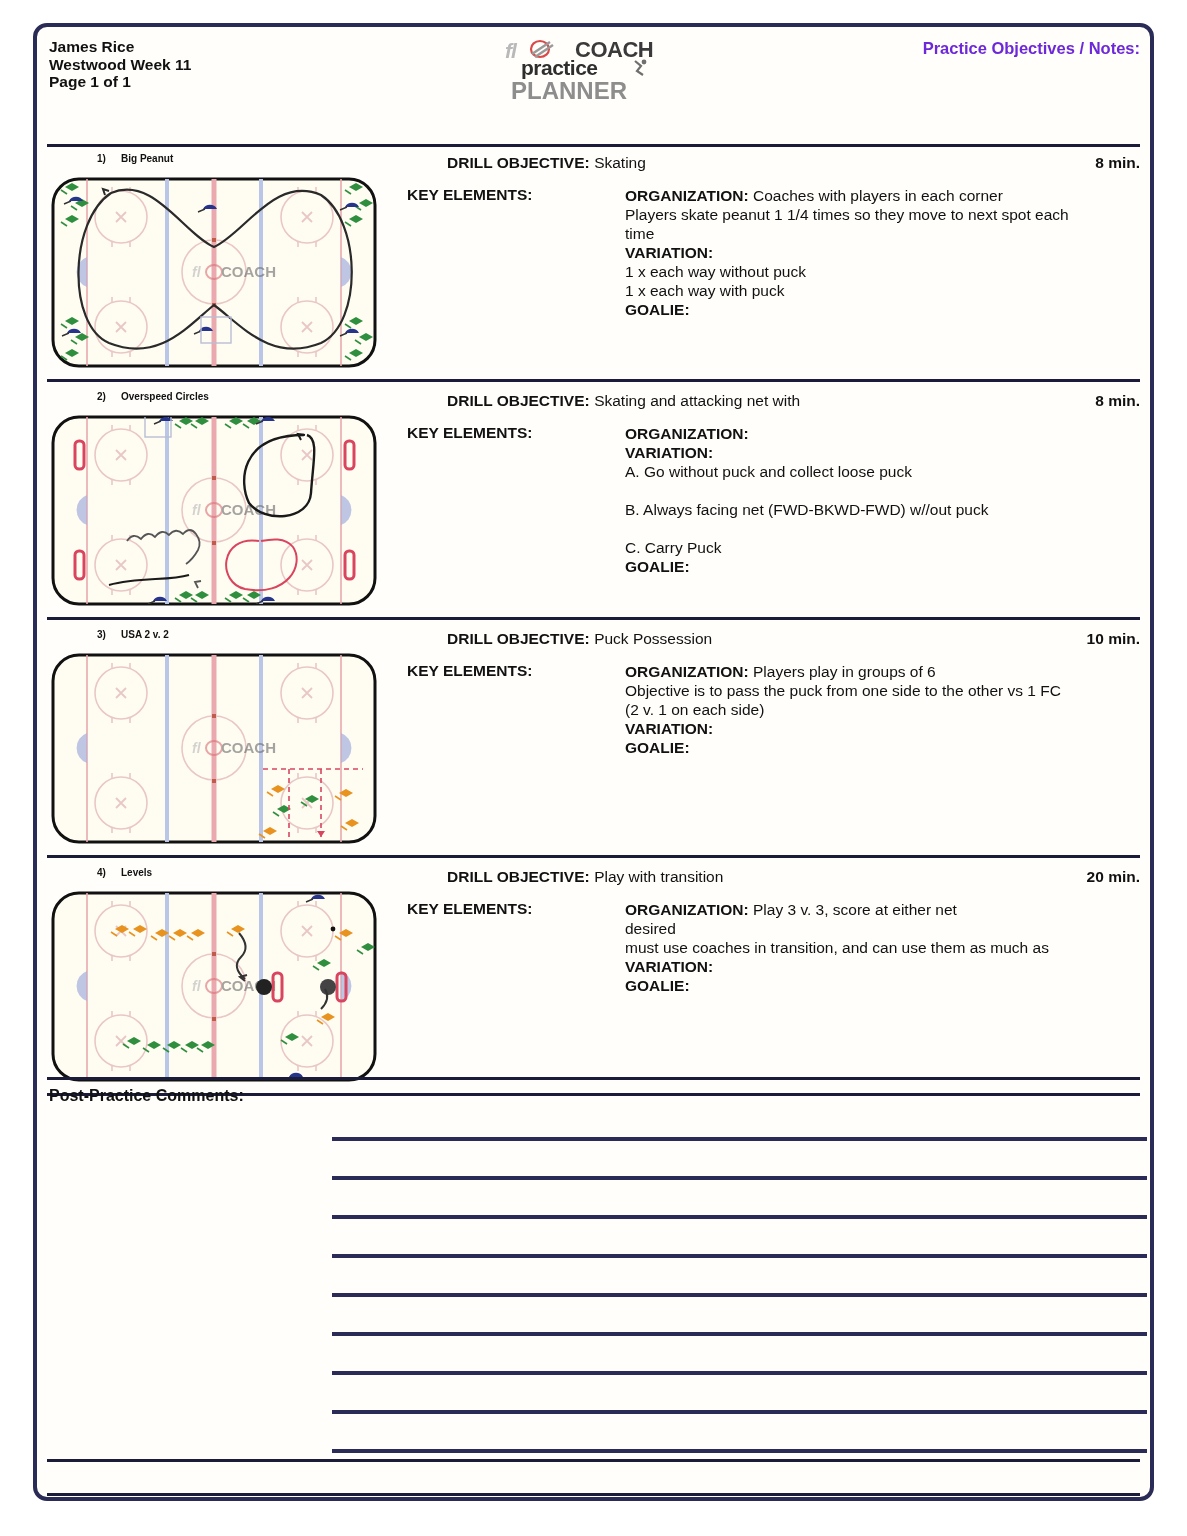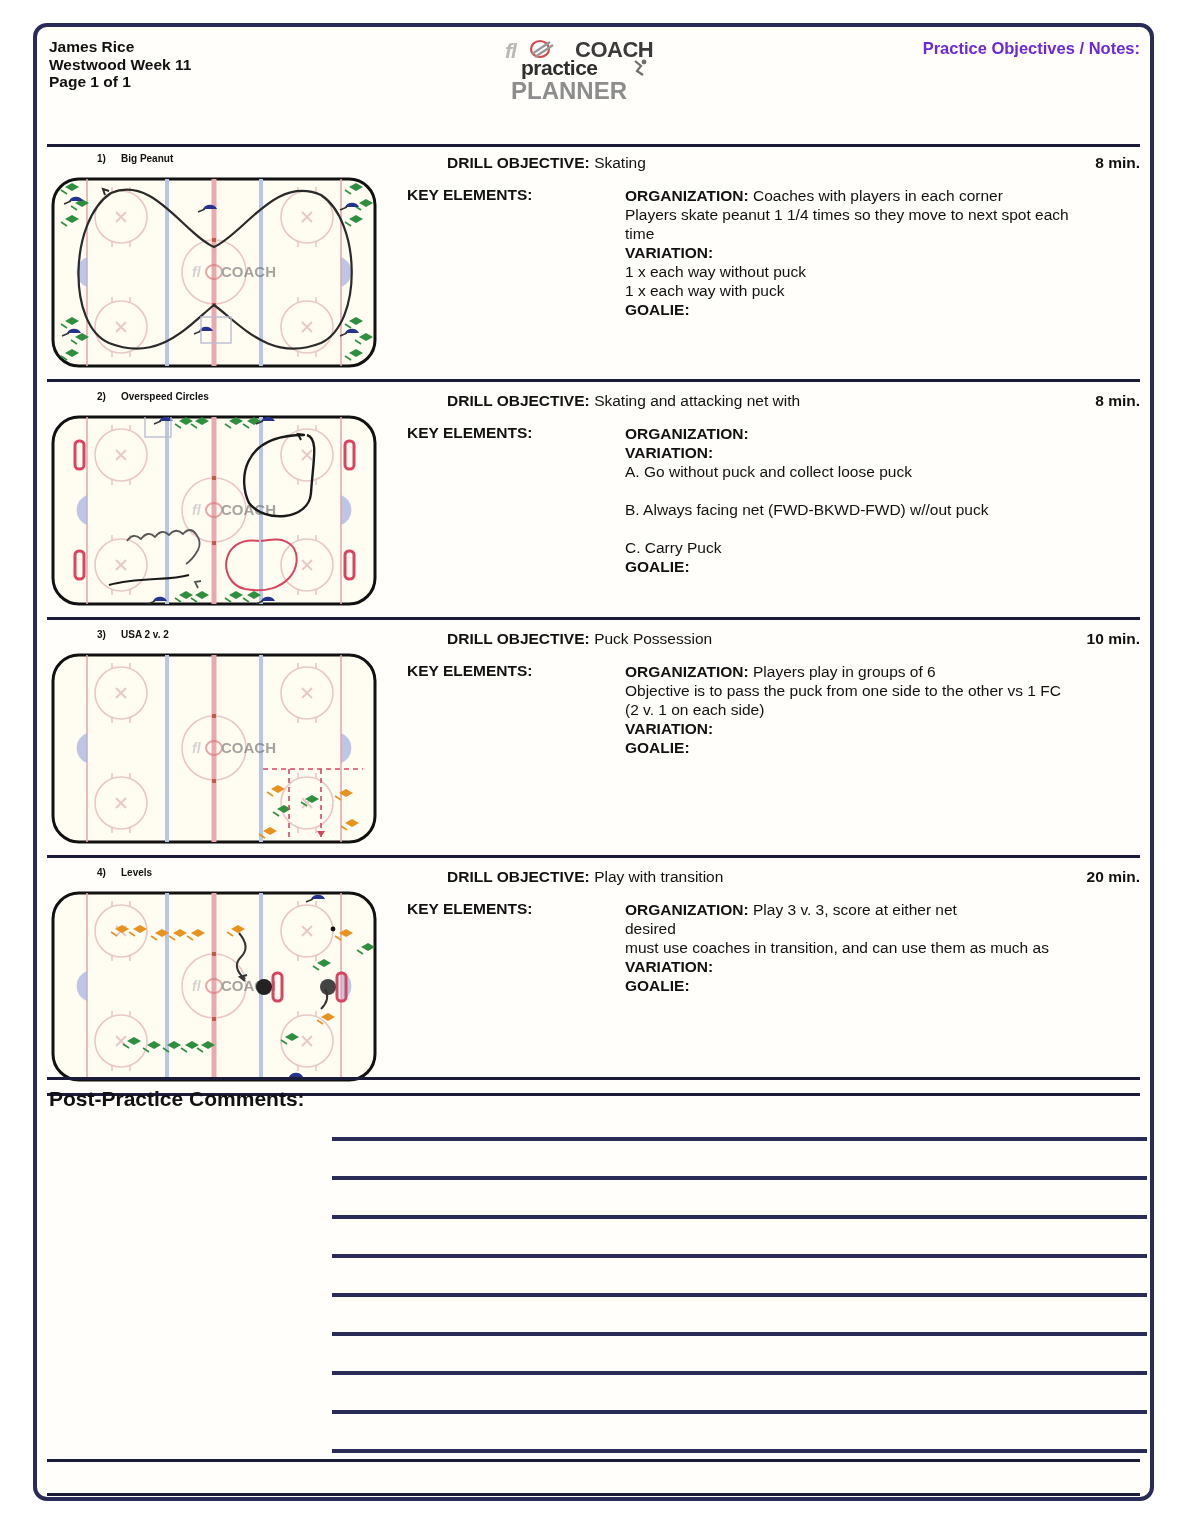--- a/index.html
+++ b/index.html
@@ -40,21 +40,21 @@
   .row2{position:relative;margin-top:11px;}
   .ke{position:absolute;left:0;top:0;font-size:15.5px;font-weight:bold;color:#111;}
   .body{margin-left:218px;font-size:15.5px;color:#111;line-height:19px;}
   .body b{font-weight:bold;}
   .blank{height:19px;}
 
   
   .rink{width:330px;height:195px;display:block;}
 
   
-  .comments-title{position:absolute;left:12px;font-size:21px;font-weight:bold;color:#111;}
+  .comments-title{position:absolute;left:12px;font-size:16px;font-weight:bold;color:#111;}
   .cline{position:absolute;height:4px;background:#2b2b57;left:295px;width:815px;}
 
   
   .footer-rule{position:absolute;left:10px;right:10px;height:3px;background:#1b1b3a;}
   .footer-txt{position:absolute;left:0;right:0;text-align:center;font-size:15.5px;font-weight:bold;color:#111;}
 </style>
 </head>
 <body>
 
 <div class="page">

